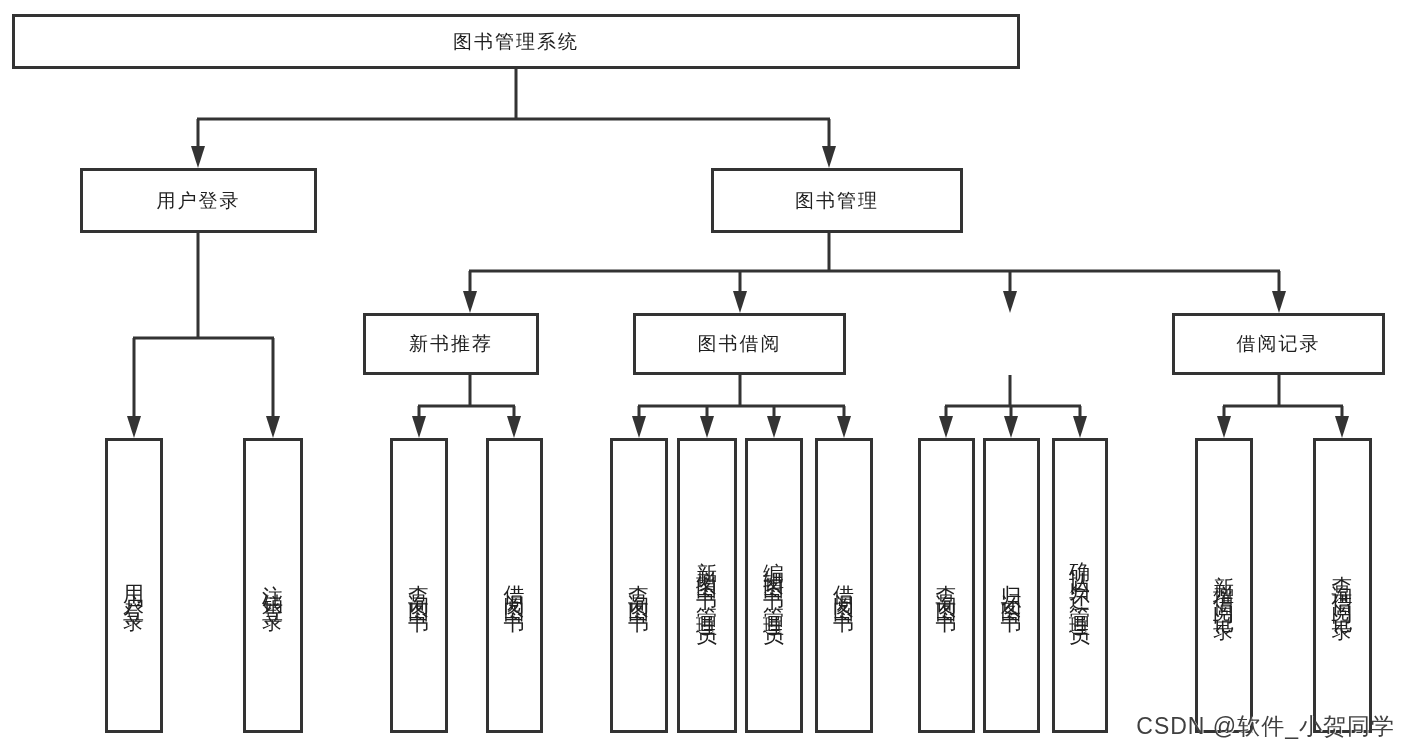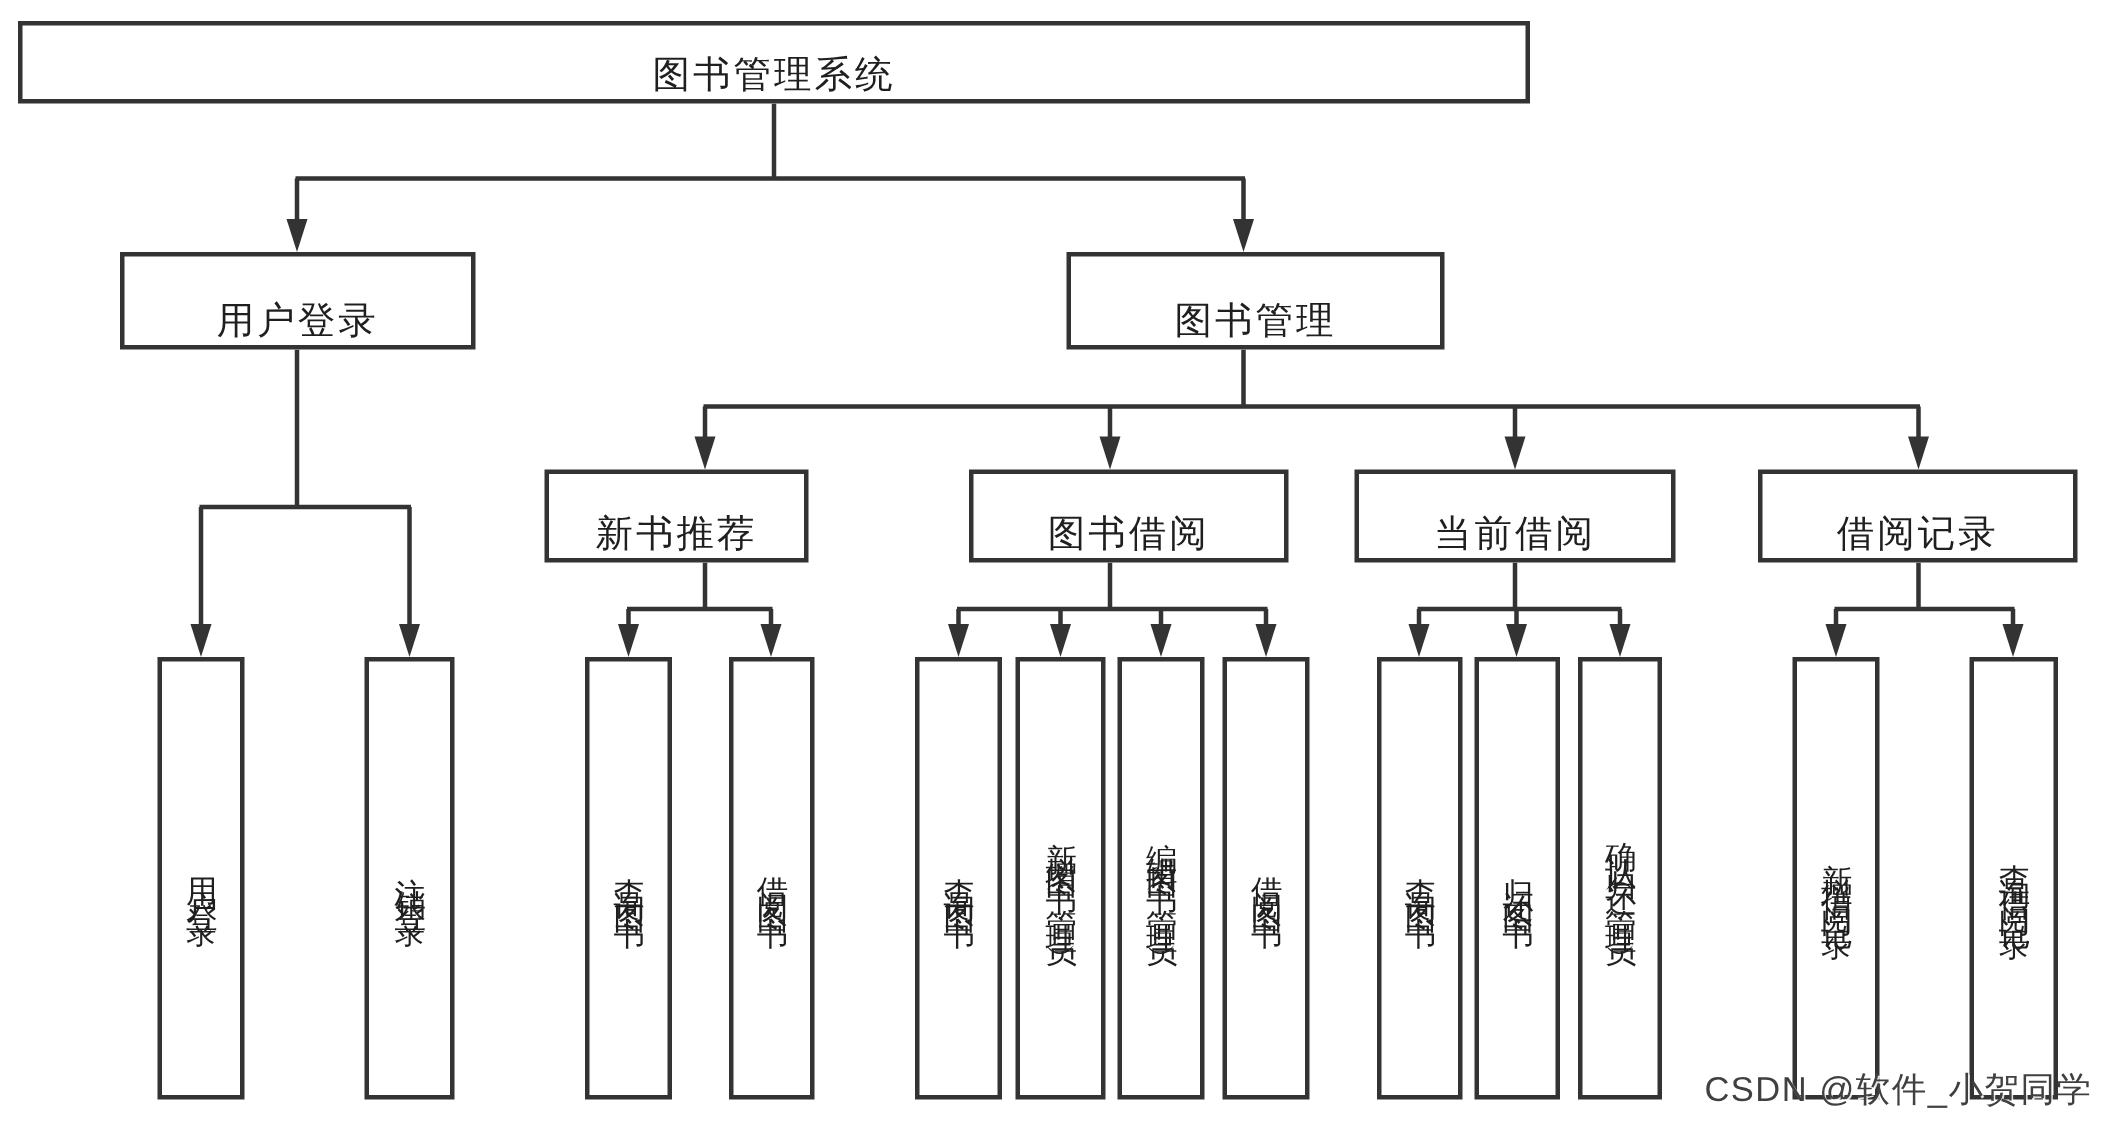--- a/index.html
+++ b/index.html
@@ -14,21 +14,21 @@
   .node {
     position:absolute;
     box-sizing:border-box;
     background:#ffffff;
     border:3px solid #333333;
     display:flex;
     align-items:center;
     justify-content:center;
     color:#1f1f1f;
   }
-  .hnode { font-size:25px; letter-spacing:2px;align-items:flex-end; }
+  .hnode { font-size:19px; letter-spacing:2px; }
   .leaf span {
     writing-mode:vertical-rl;
     text-orientation:mixed;
     font-size:21px;
     line-height:1;
     letter-spacing:9px;
     color:#1f1f1f;
     white-space:nowrap;
   }
   .watermark {
@@ -96,25 +96,22 @@
   <div class="node hnode" style="left:80px; top:168px; width:237px; height:65px;">
     <span>用户登录</span>
   </div>
   <div class="node hnode" style="left:711px; top:168px; width:252px; height:65px;">
     <span>图书管理</span>
   </div>
 
   <div class="node hnode" style="left:363px; top:313px; width:176px; height:62px;">
     <span>新书推荐</span>
   </div>
-  <div class="node hnode" style="left:633px; top:313px; width:213px; height:62px;margin-left:13px;">
+  <div class="node hnode" style="left:633px; top:313px; width:213px; height:62px;">
     <span>图书借阅</span>
-  </div>
-  <div class="node hnode" style="left:903px; top:313px; width:214px; height:62px;">
-    <span>当前借阅</span>
   </div>
   <div class="node hnode" style="left:1172px; top:313px; width:213px; height:62px;">
     <span>借阅记录</span>
   </div>
 
   <div class="node leaf" style="left:105px; top:438px; width:58px; height:295px;">
     <span>用户登录</span>
   </div>
   <div class="node leaf" style="left:243px; top:438px; width:60px; height:295px;">
     <span>注销登录</span>

